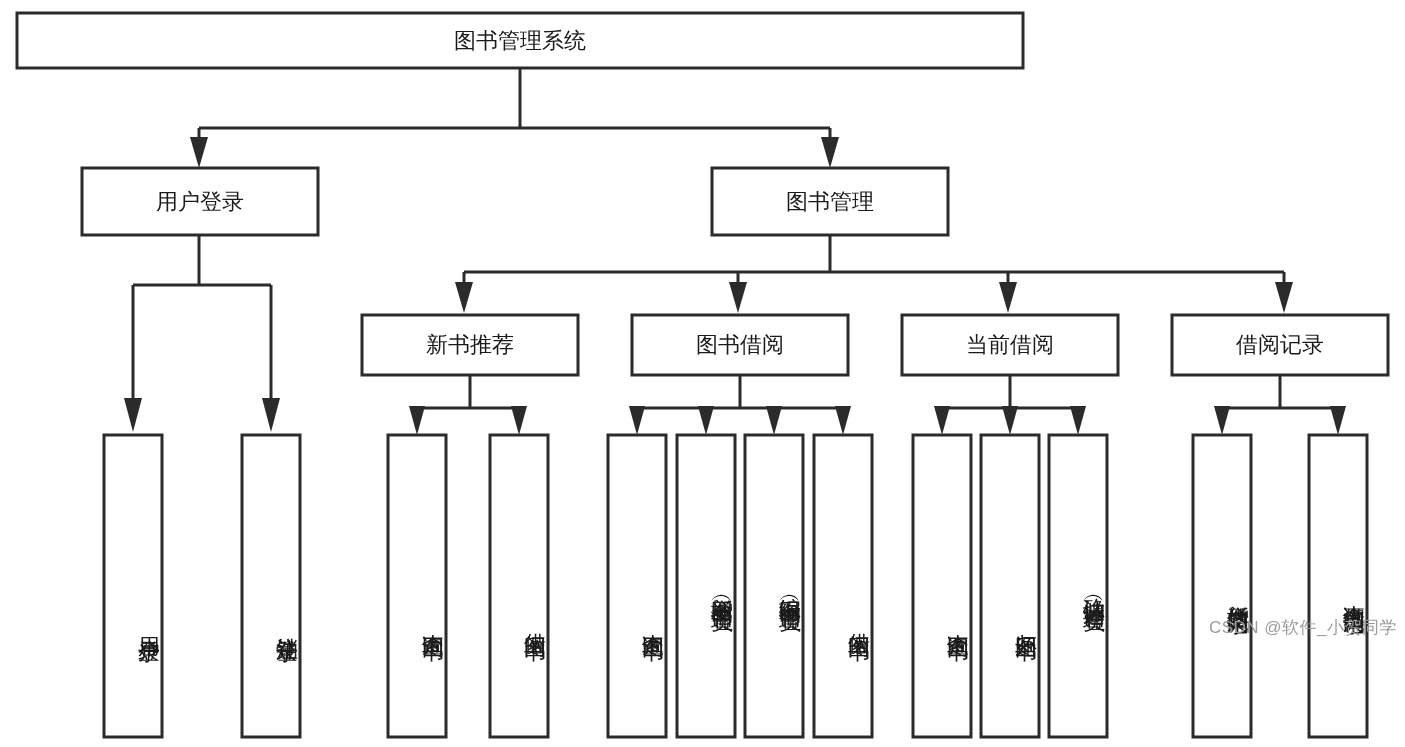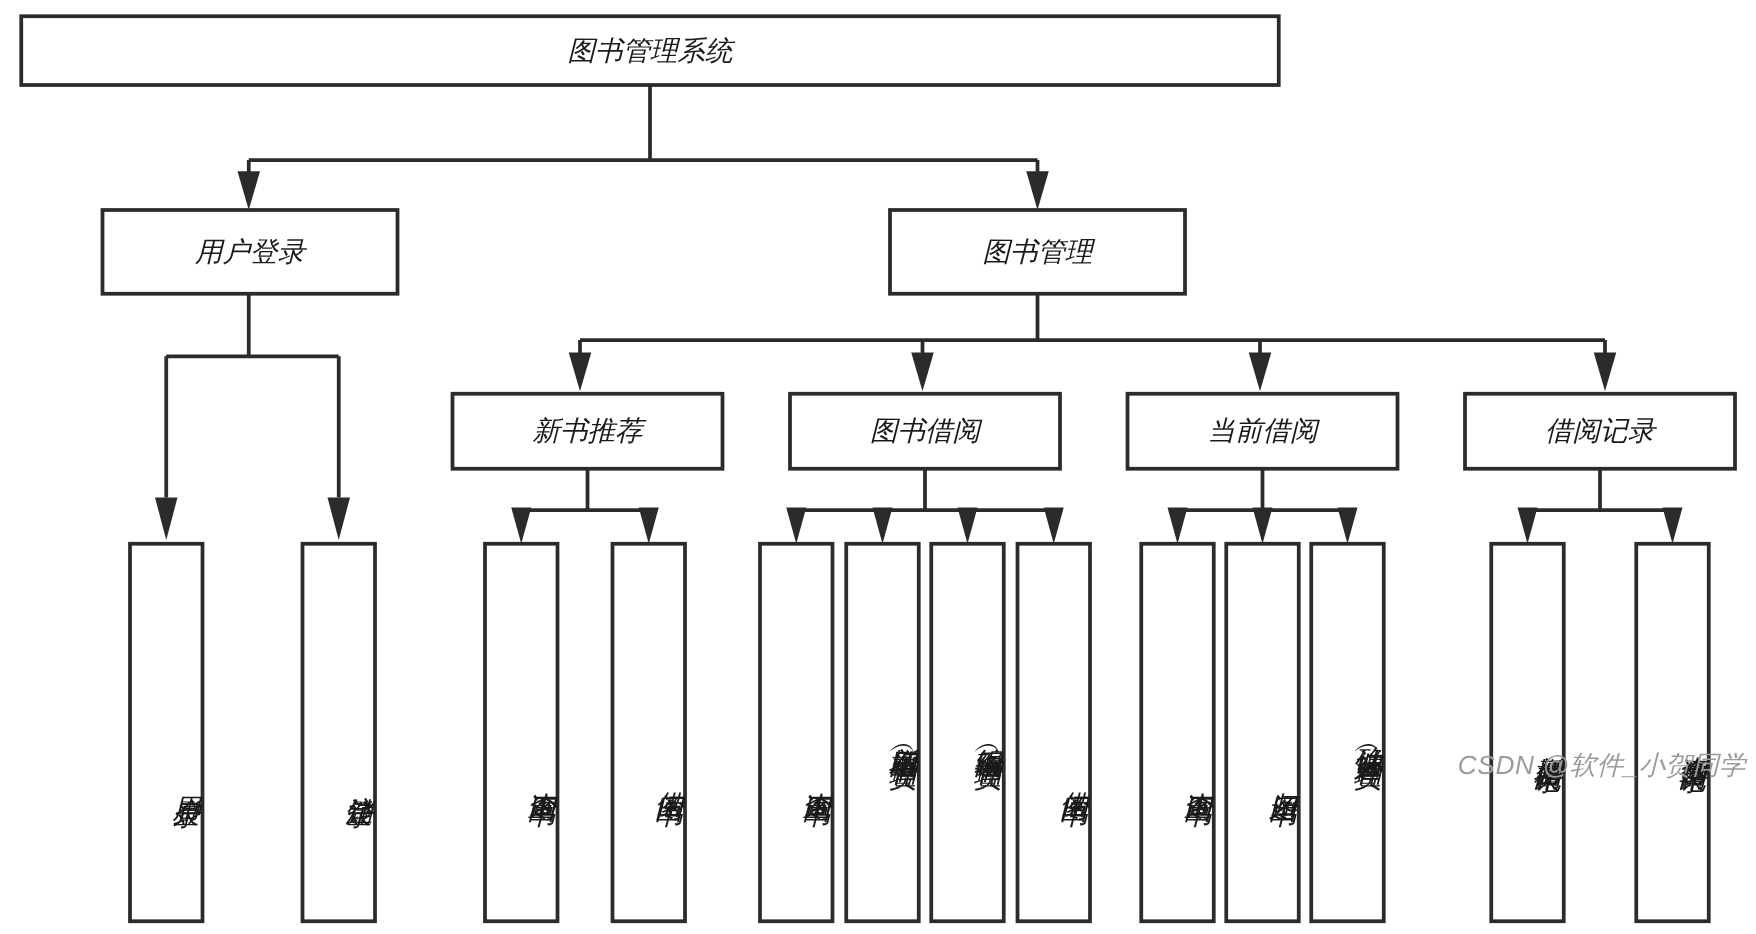--- a/index.html
+++ b/index.html
@@ -11,21 +11,20 @@
     width: 1405px;
     height: 747px;
     font-family: "Liberation Sans", "DejaVu Sans", sans-serif;
     overflow: hidden;
   }
   #diagram-root {
     position: relative;
     width: 1405px;
     height: 647px;
     background: #ffffff;
-    font-style: italic;
   }
   svg#flow {
     position: absolute;
     left: 0;
     top: 0;
     width: 1405px;
     height: 747px;
   }
   .node-rect {
     fill: #ffffff;
@@ -59,23 +58,23 @@
     letter-spacing: 2px;
     display: flex;
     align-items: flex-start;
     justify-content: center;
     white-space: nowrap;
     pointer-events: none;
   }
   .watermark {
     position: absolute;
     right: 8px;
-    bottom: 21px;
-    font-family: "Liberation Sans", "DejaVu Sans", sans-serif;
-    font-size: 21px;
+    bottom: 8px;
+    font-family: "Liberation Sans", "DejaVu Sans", sans-serif;
+    font-size: 17px;
     color: #9b9b9b;
     letter-spacing: 0.5px;
     white-space: nowrap;
   }
 </style>
 </head>
 <body>
 
 <div id="diagram-root">
 

